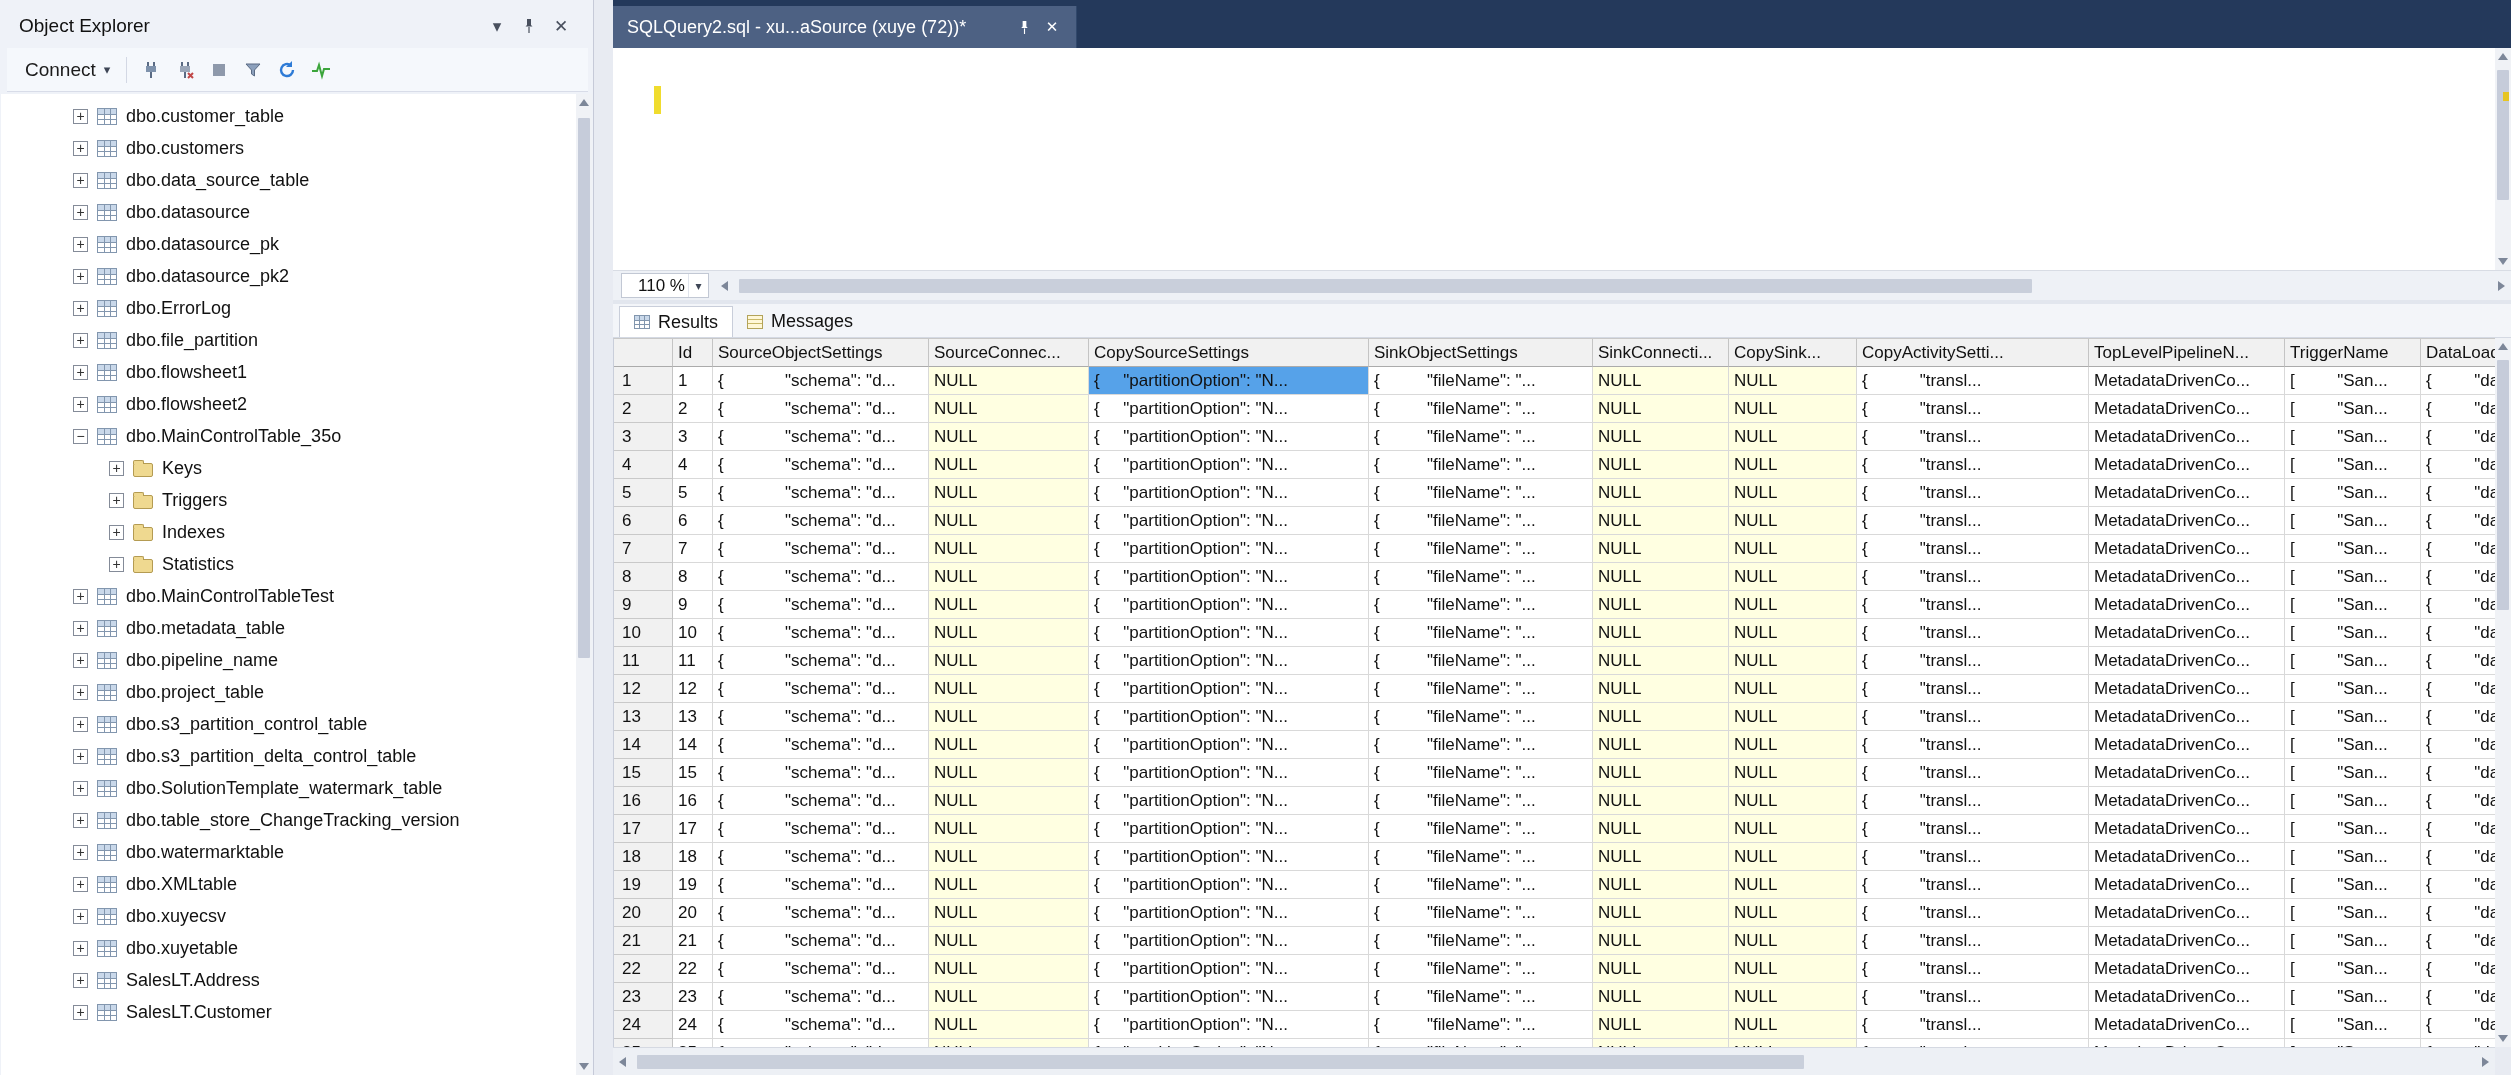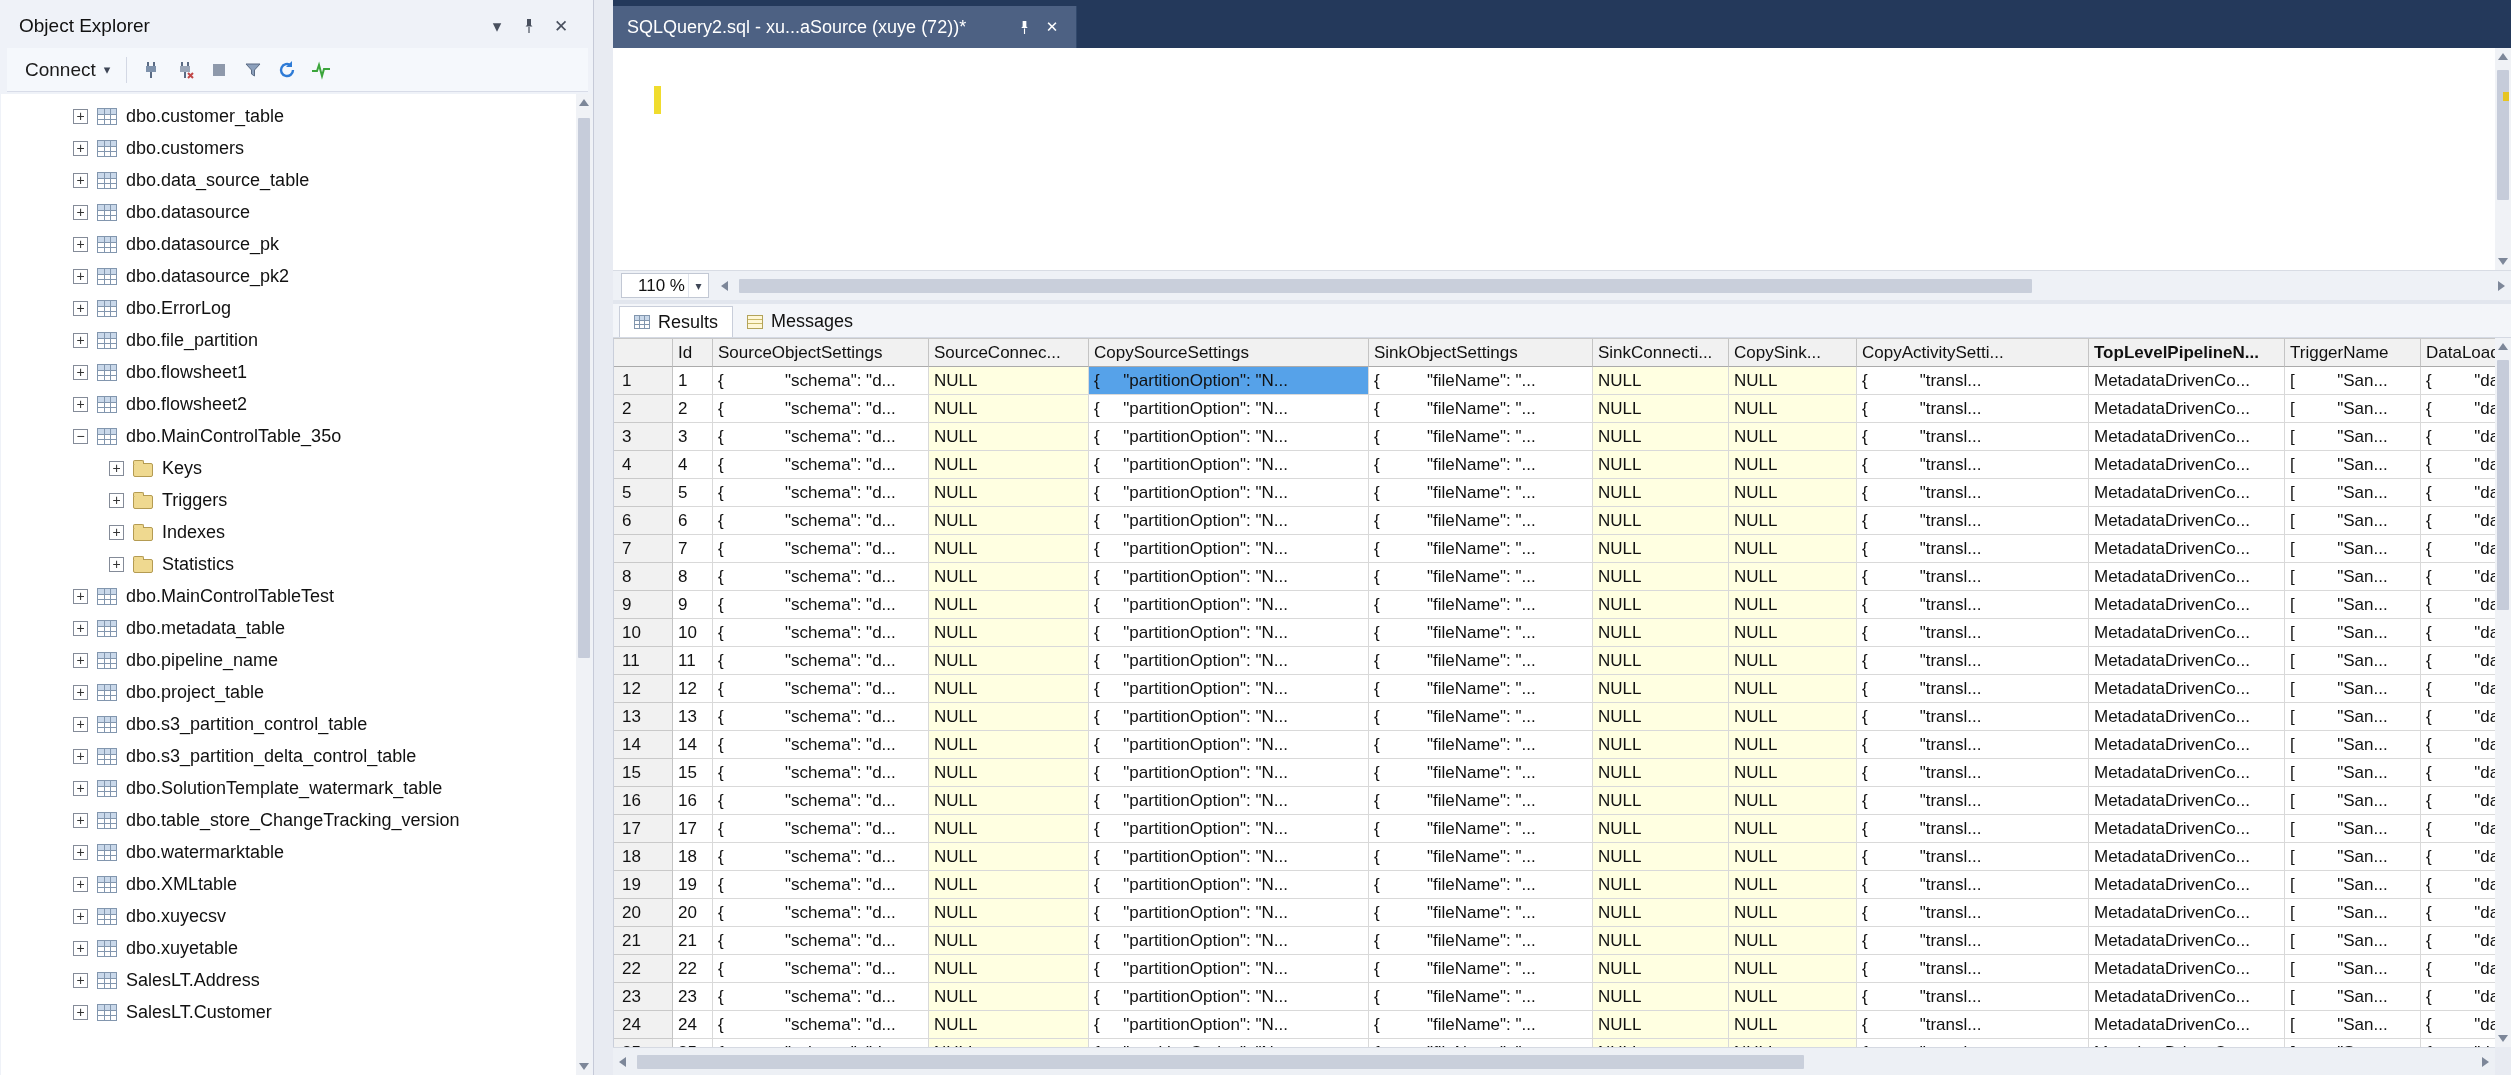--- a/index.html
+++ b/index.html
@@ -361,21 +361,21 @@
       <div class="grid-row header">
         <div class="grid-cell" style="width: 59px;"></div>
         <div class="grid-cell" style="width: 40px;">Id</div>
         <div class="grid-cell" style="width: 216px;">SourceObjectSettings</div>
         <div class="grid-cell" style="width: 160px;">SourceConnec...</div>
         <div class="grid-cell" style="width: 280px;">CopySourceSettings</div>
         <div class="grid-cell" style="width: 224px;">SinkObjectSettings</div>
         <div class="grid-cell" style="width: 136px;">SinkConnecti...</div>
         <div class="grid-cell" style="width: 128px;">CopySink...</div>
         <div class="grid-cell" style="width: 232px;">CopyActivitySetti...</div>
-        <div class="grid-cell" style="width: 196px; font-weight: bold;">TopLevelPipelineN...</div>
+        <div class="grid-cell" style="width: 196px;">TopLevelPipelineN...</div>
         <div class="grid-cell" style="width: 136px;">TriggerName</div>
         <div class="grid-cell" style="width: 200px;">DataLoadingB...</div>
       </div>
       <div class="grid-row">
         <div class="grid-cell rownum" style="width: 59px;">1</div>
         <div class="grid-cell" style="width: 40px;">1</div>
         <div class="grid-cell" style="width: 216px;">{             "schema": "d...</div>
         <div class="grid-cell null-cell" style="width: 160px;">NULL</div>
         <div class="grid-cell selected" style="width: 280px;">{     "partitionOption": "N...</div>
         <div class="grid-cell" style="width: 224px;">{          "fileName": "...</div>

